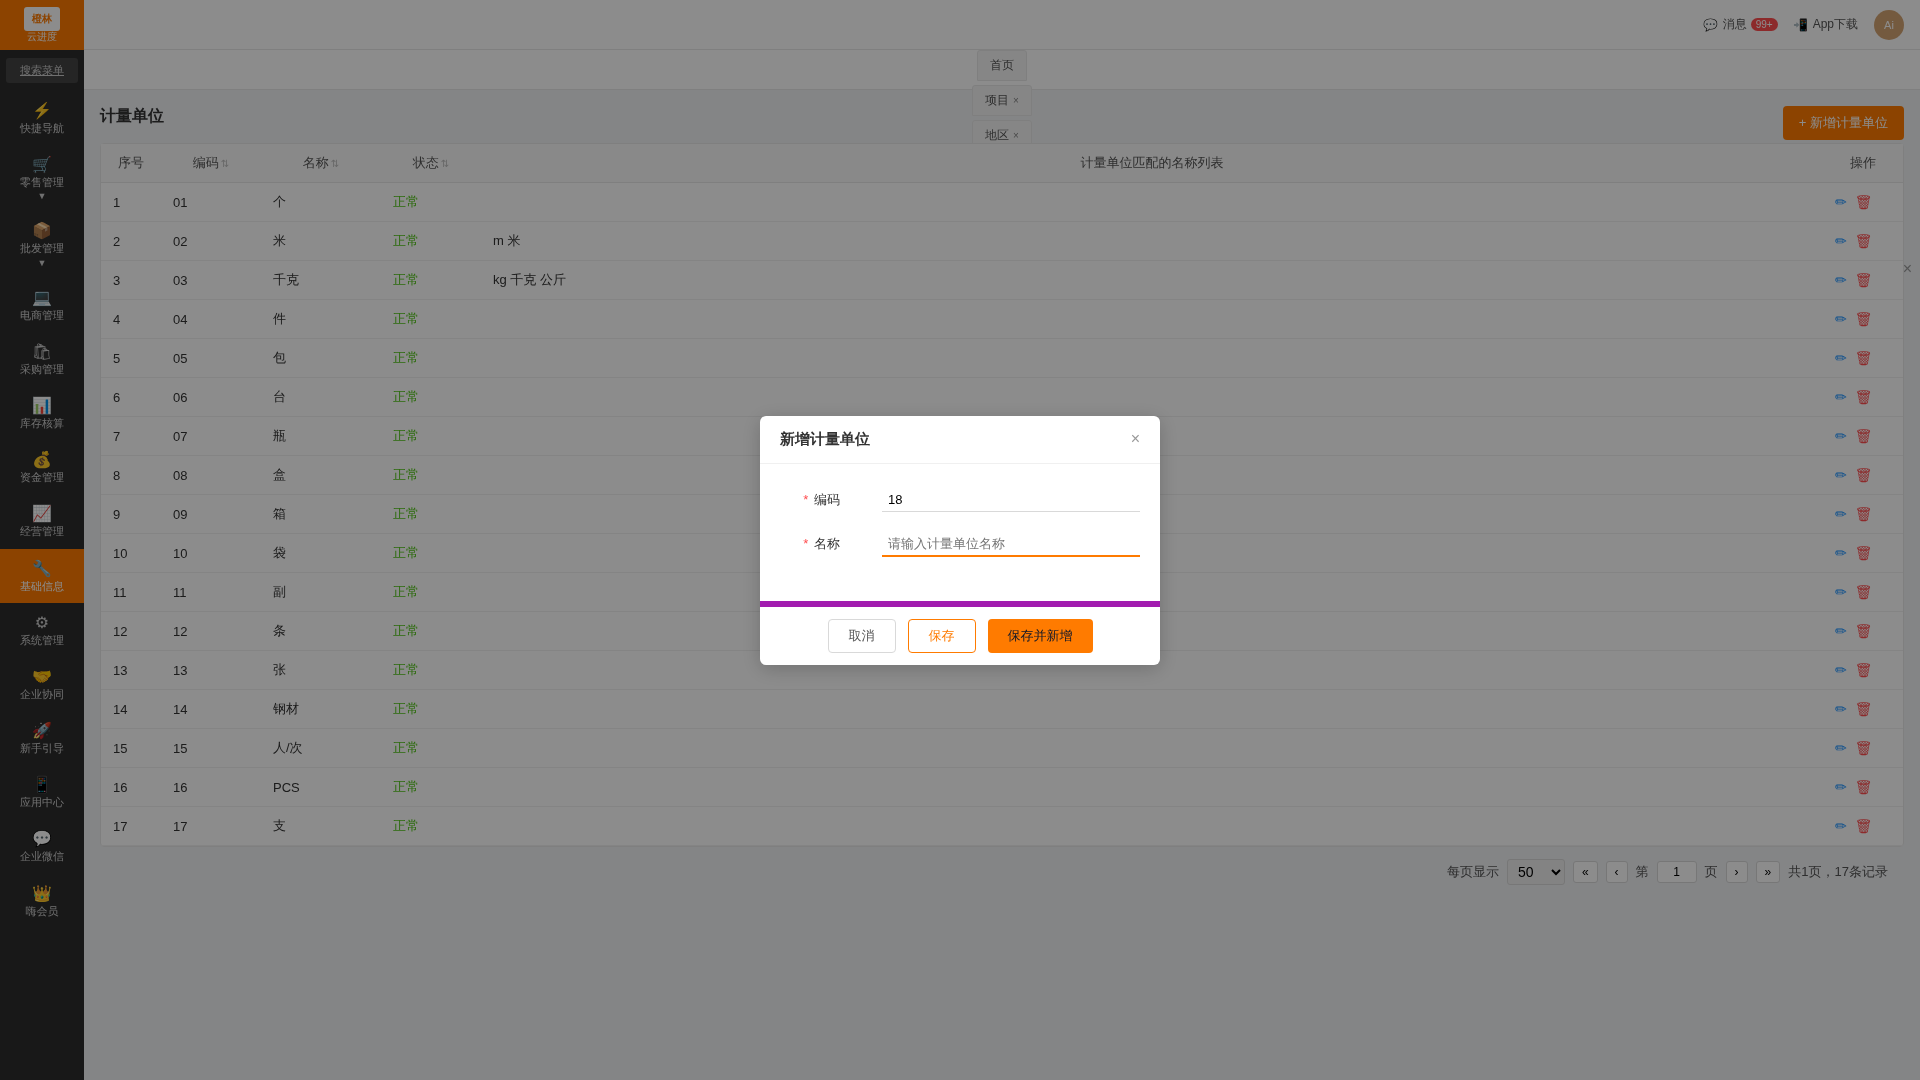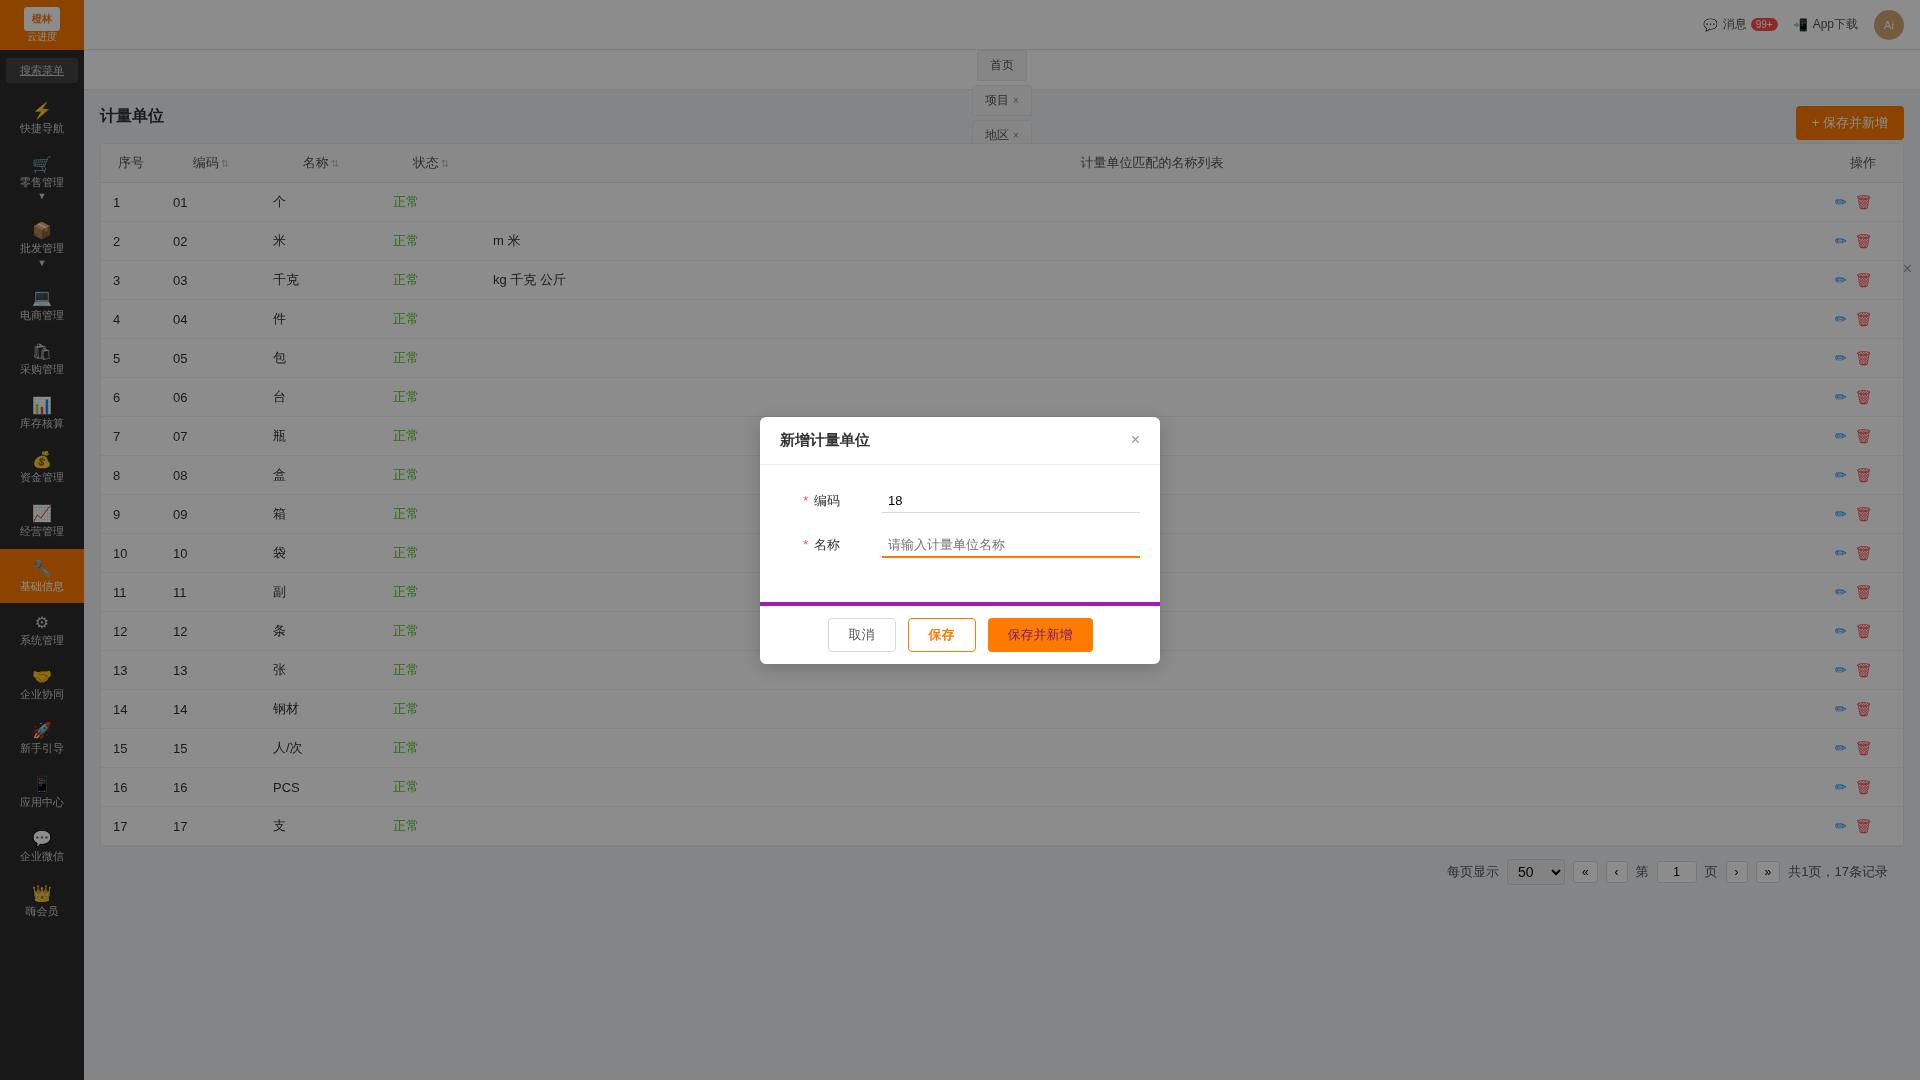--- a/index.html
+++ b/index.html
@@ -64,24 +64,24 @@
     .modal { background: white; border-radius: 6px; width: 400px; box-shadow: 0 4px 20px rgba(0,0,0,0.2); }
     .modal-header { padding: 14px 20px; border-bottom: 1px solid #f0f0f0; display: flex; align-items: center; justify-content: space-between; }
     .modal-title { font-size: 15px; font-weight: bold; color: #333; }
     .modal-close { font-size: 16px; color: #999; cursor: pointer; line-height: 1; }
     .modal-body { padding: 24px 20px; }
     .form-row { display: flex; align-items: center; margin-bottom: 20px; gap: 32px; }
     .form-label { width: 60px; text-align: right; margin-right: 10px; font-size: 13px; color: #333; }
     .required-star { color: #ff4d4f; margin-right: 2px; }
     .form-input { flex: 1; border: none; border-bottom: 1px solid #d9d9d9; padding: 4px 6px; font-size: 13px; outline: none; }
     .form-input.active-border { border-bottom: 2px solid #ff7b00; }
-    .modal-footer { padding: 12px 20px; display: flex; justify-content: center; gap: 12px; border-top: 4px solid #a21caf; }
+    .modal-footer { padding: 12px 20px; display: flex; justify-content: center; gap: 12px; border-top: 6px solid #a21caf; }
     .btn-cancel { border: 1px solid #d9d9d9; background: white; padding: 7px 20px; border-radius: 4px; cursor: pointer; font-size: 13px; color: #555; }
-    .btn-save { border: 1px solid #ff7b00; background: white; color: #ff7b00; padding: 7px 20px; border-radius: 4px; cursor: pointer; font-size: 13px; font-weight: bold; }
-    .btn-save-new { background: #ff7b00; color: #701a75; border: none; padding: 7px 20px; border-radius: 4px; cursor: pointer; font-size: 13px; }
+    .btn-save { border: 1px solid #ff7b00; background: white; color: #ff7b00; padding: 7px 20px; border-radius: 4px; cursor: pointer; font-size: 13px; }
+    .btn-save-new { background: #ff7b00; color: #0f172a; border: none; padding: 7px 20px; border-radius: 4px; cursor: pointer; font-size: 13px; }
     
     .col-seq { width: 60px; }
     .col-code { width: 100px; }
     .col-name { width: 120px; }
     .col-status { width: 100px; }
     .col-match { }
     .col-action { width: 80px; }
   </style>
 </head>
 <body>
@@ -218,21 +218,21 @@
     </div>
     <div class="tab active">
       <span>计量单位</span>
       <span class="tab-close">×</span>
     </div>
     <span class="tabs-close-all">×</span>
   </div>
 
   <div class="content">
     <div class="page-title">计量单位</div>
-    <button class="add-btn">+ 保存并新增</button>
+    <button class="add-btn">+ 新增计量单位</button>
 
     <div class="table-container">
       <table>
         <thead>
           <tr>
             <th class="col-seq">
               <span>序号</span>
             </th>
             <th class="col-code">
               <span>编码</span><span class="sort-icon">⇅</span>

